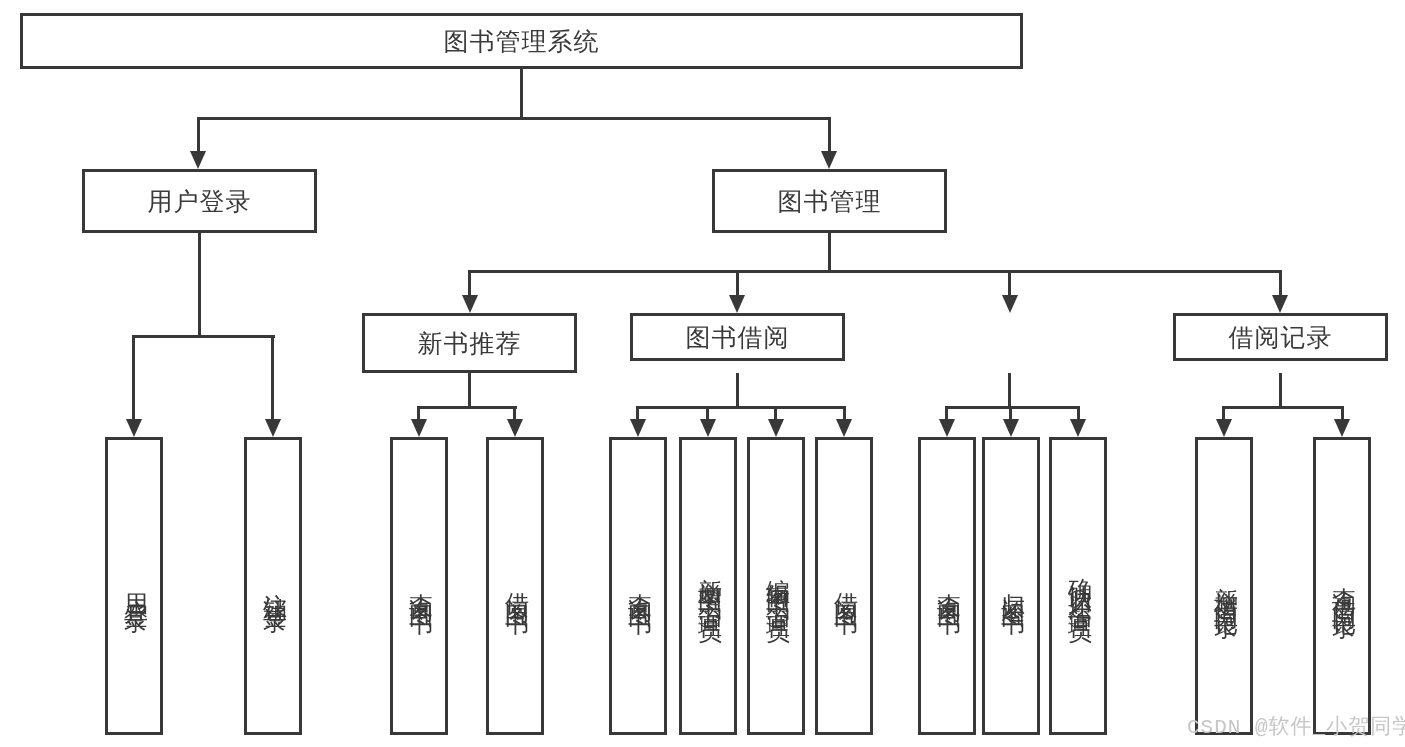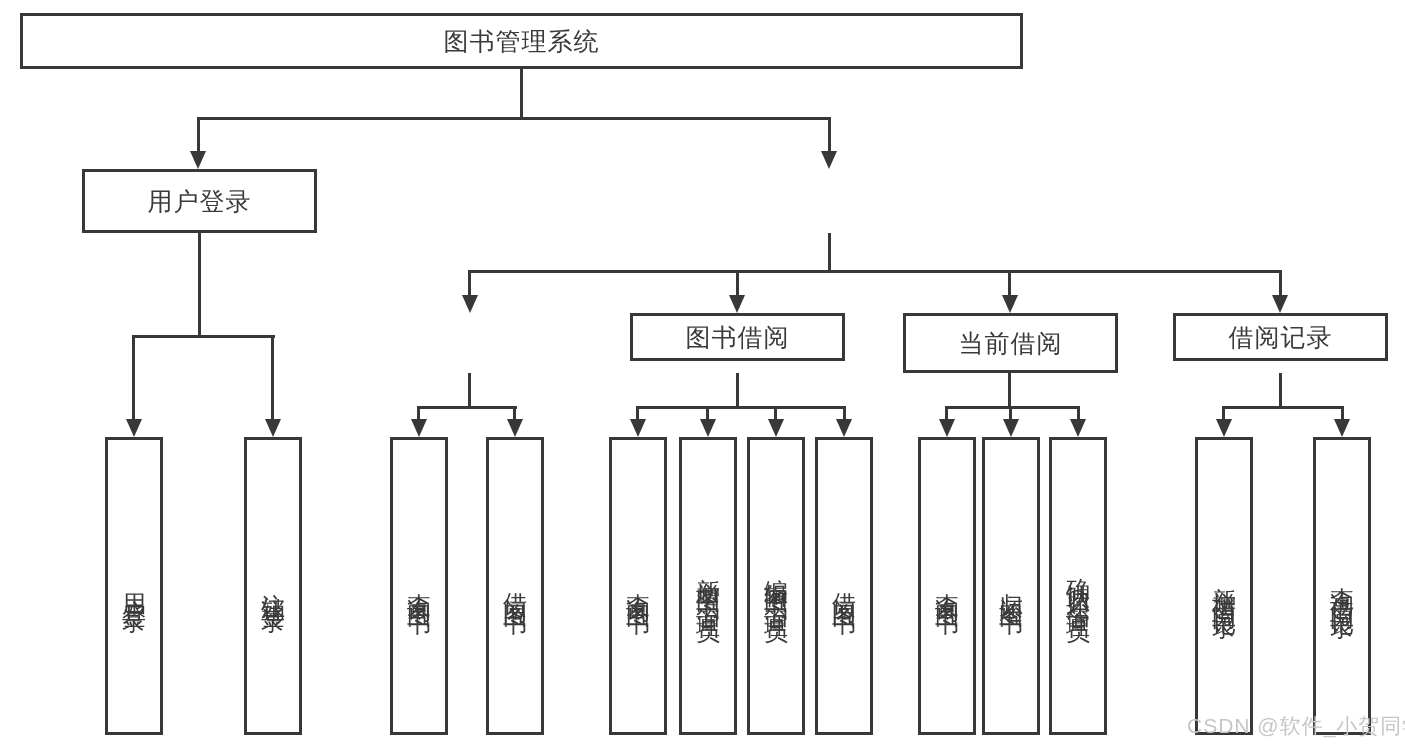--- a/index.html
+++ b/index.html
@@ -6,21 +6,21 @@
     --line:#383838;
     --text:#3a3a3a;
     --wm:#c6c6c6;
     --bg:#ffffff;
   }
   html,body{margin:0;padding:0;background:var(--bg);}
   .stage{
     position:relative;
     width:1405px;height:747px;
     background:var(--bg);
-    font-family:Liberation Sans, sans-serif;
+    font-family:Liberation Mono, monospace;
     overflow:hidden;
   }
   .box{
     position:absolute;
     box-sizing:border-box;
     border:3px solid var(--line);
     background:#fff;
     display:flex;
     align-items:center;
     justify-content:center;
@@ -73,41 +73,42 @@
   <div class="box" style="left:20px;top:13px;width:1003px;height:56px">图书管理系统</div>
 
   <div class="vl" style="left:520px;top:69px;height:51px"></div>
   <div class="hl" style="left:197px;top:117px;width:634px"></div>
   <div class="vl" style="left:197px;top:117px;height:36px"></div>
   <div class="vl" style="left:828px;top:117px;height:36px"></div>
   <div class="ar" style="left:190px;top:151px"></div>
   <div class="ar" style="left:821px;top:151px"></div>
 
   <div class="box" style="left:82px;top:169px;width:235px;height:64px">用户登录</div>
+  <div class="box" style="left:712px;top:169px;width:235px;height:64px">图书管理</div>
 
   <div class="vl" style="left:198px;top:233px;height:105px"></div>
   <div class="hl" style="left:132px;top:335px;width:143px"></div>
   <div class="vl" style="left:132px;top:335px;height:86px"></div>
   <div class="vl" style="left:271px;top:335px;height:86px"></div>
   <div class="ar" style="left:126px;top:419px"></div>
   <div class="ar" style="left:265px;top:419px"></div>
 
   <div class="vl" style="left:828px;top:233px;height:40px"></div>
   <div class="hl" style="left:468px;top:270px;width:814px"></div>
   <div class="vl" style="left:468px;top:270px;height:27px"></div>
   <div class="vl" style="left:736px;top:270px;height:27px"></div>
   <div class="vl" style="left:1008px;top:270px;height:27px"></div>
   <div class="vl" style="left:1279px;top:270px;height:27px"></div>
   <div class="ar" style="left:462px;top:295px"></div>
   <div class="ar" style="left:729px;top:295px"></div>
   <div class="ar" style="left:1002px;top:295px"></div>
   <div class="ar" style="left:1272px;top:295px"></div>
 
+  <div class="box" style="left:362px;top:313px;width:215px;height:60px">新书推荐</div>
   <div class="box" style="left:630px;top:313px;width:215px;height:48px">图书借阅</div>
-  <div class="box" style="left:903px;top:313px;width:215px;height:60px">当前借阅</div>
   <div class="box" style="left:1173px;top:313px;width:215px;height:48px">借阅记录</div>
 
   <div class="vl" style="left:468px;top:373px;height:36px"></div>
   <div class="hl" style="left:417px;top:406px;width:100px"></div>
   <div class="vl" style="left:417px;top:406px;height:15px"></div>
   <div class="vl" style="left:513px;top:406px;height:15px"></div>
   <div class="ar" style="left:411px;top:419px"></div>
   <div class="ar" style="left:507px;top:419px"></div>
 
   <div class="vl" style="left:736px;top:373px;height:36px"></div>

